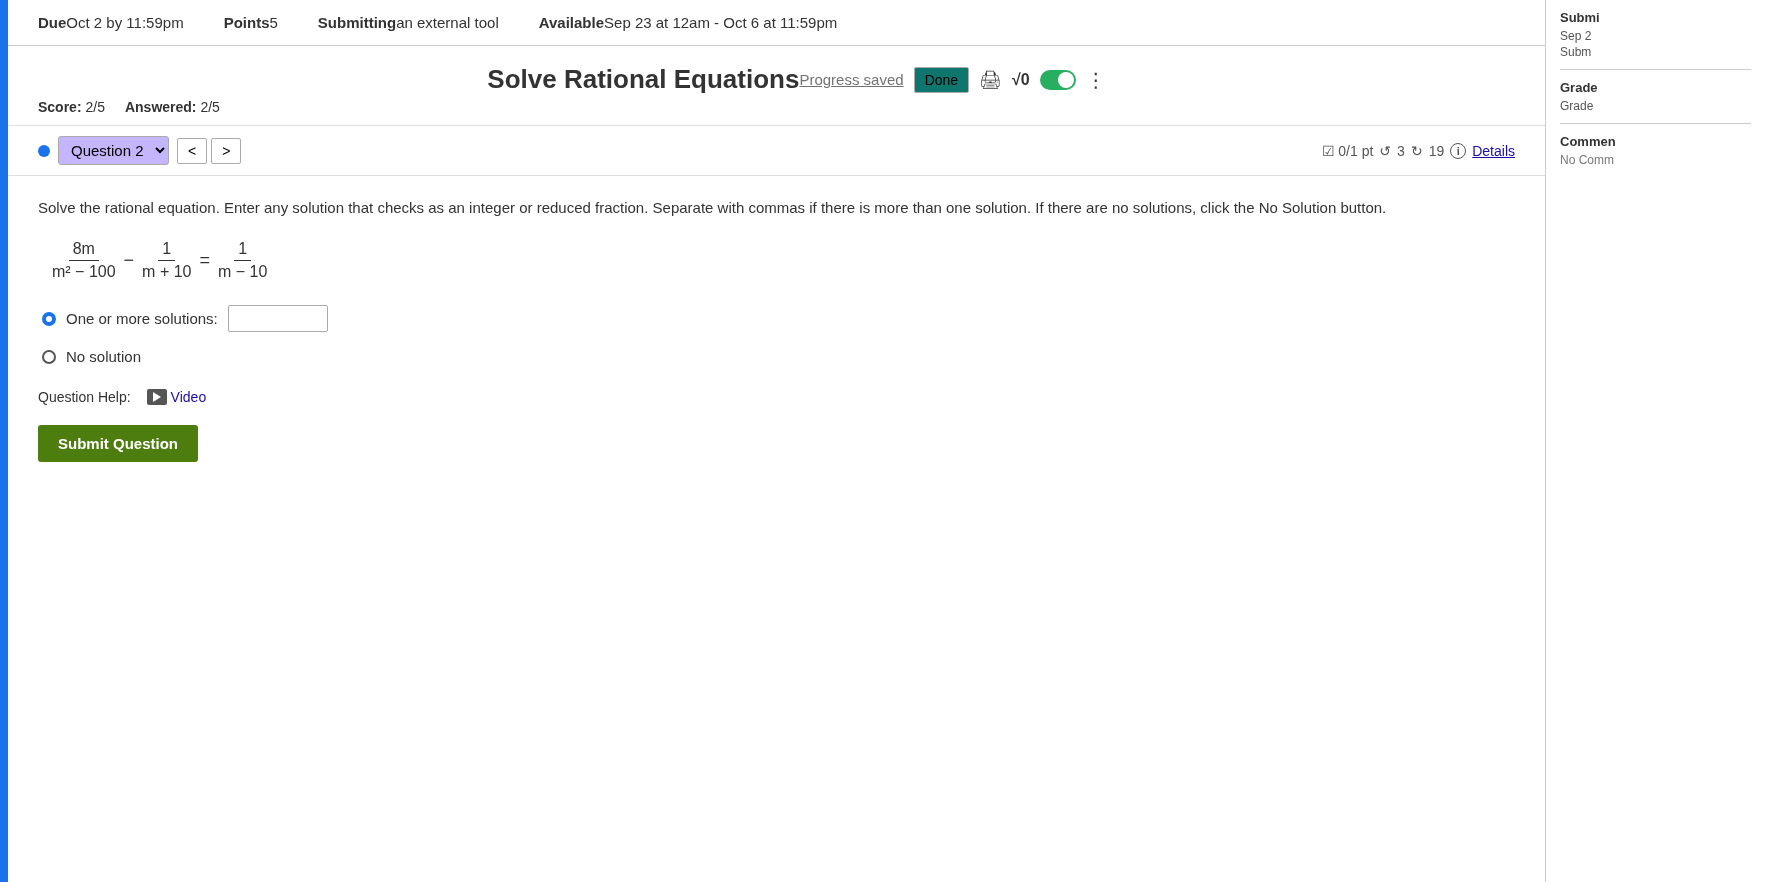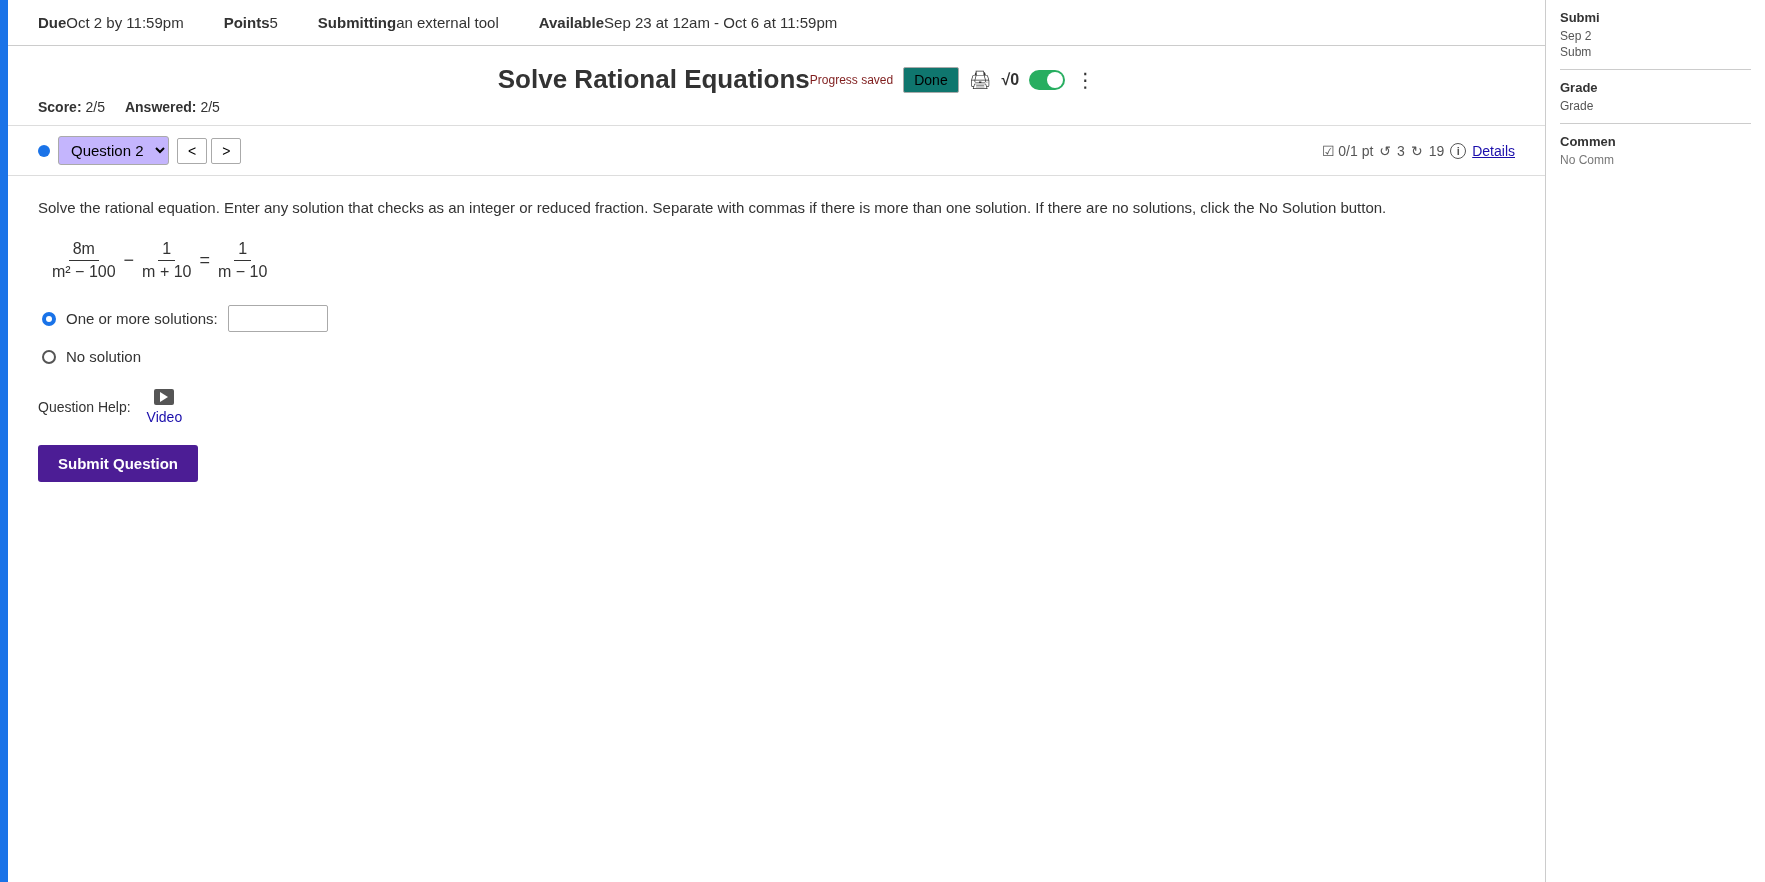--- a/index.html
+++ b/index.html
@@ -53,22 +53,23 @@
       font-size: 26px;
       font-weight: bold;
     }
     .quiz-title-actions {
       display: flex;
       align-items: center;
       gap: 10px;
       font-size: 14px;
     }
     .progress-saved {
-      color: #7f1d1d;
-      font-size: 12px;
+      color: #737373;
+      font-size: 15px;
+      text-decoration: underline;
     }
     .done-btn {
       border: 1px solid #aaa;
       background: #0f766e;
       padding: 4px 10px;
       font-size: 14px;
       cursor: pointer;
       border-radius: 2px;
     }
     .icon-print {
@@ -257,42 +258,41 @@
       align-items: center;
       gap: 16px;
     }
     .video-link {
       color: #1a0dab;
       cursor: pointer;
       text-decoration: none;
       display: flex;
       align-items: center;
       gap: 4px;
-      flex-direction: column;
     }
     .video-icon {
       display: inline-flex;
       align-items: center;
       justify-content: center;
       width: 20px;
       height: 16px;
       background: #555;
       border-radius: 2px;
       position: relative;
     }
     .video-icon::after {
       content: '';
       border-left: 8px solid #fff;
       border-top: 5px solid transparent;
       border-bottom: 5px solid transparent;
       position: absolute;
       left: 6px;
     }
     .submit-btn {
-      background: #4c1d95;
+      background: #4d7c0f;
       color: #fff;
       border: none;
       padding: 10px 20px;
       font-size: 15px;
       font-weight: bold;
       cursor: pointer;
       border-radius: 3px;
     }
     
     .sidebar-section-title {

